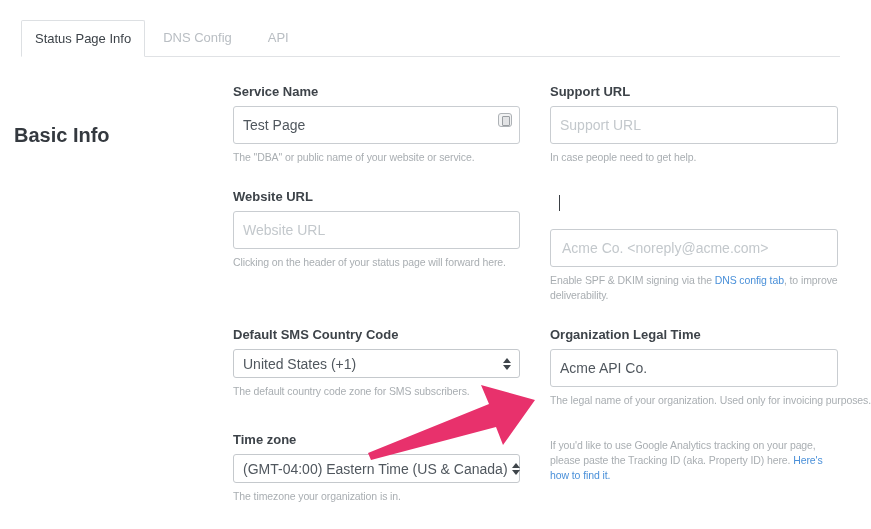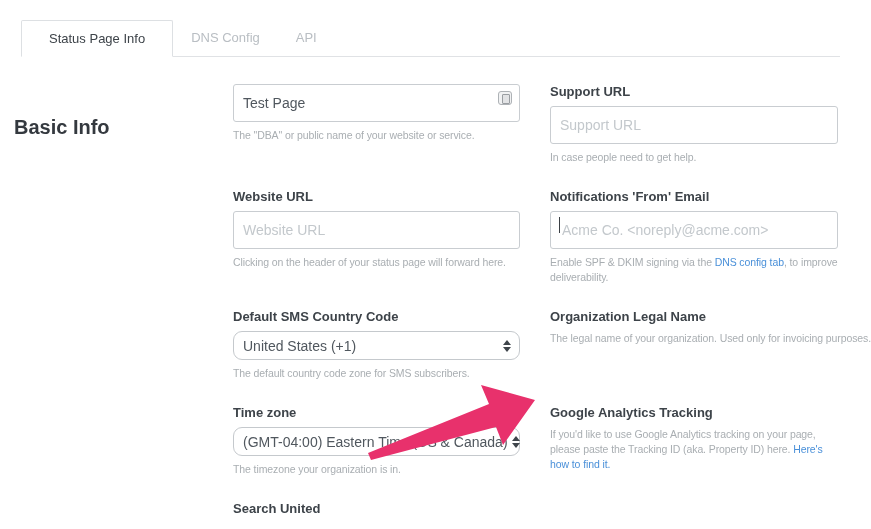--- a/index.html
+++ b/index.html
@@ -23,29 +23,29 @@
     cursor: pointer;
     white-space: nowrap;
   }
   .tab.active {
     background: #fff;
     border: 1px solid #dde0e3;
     border-bottom: 1px solid #fff;
     margin-bottom: -1px;
     border-radius: 2px 2px 0 0;
     color: #3d4349;
-    padding: 0 27px;
+    padding: 0 13px;
   }
 
   
   .content { position: relative; }
   .page-title {
     position: absolute;
     left: 14px;
-    top: 32px;
+    top: 40px;
     font-size: 20px;
     font-weight: bold;
     color: #34393f;
   }
   .form {
     margin: 27px 33px 0 233px;
     display: grid;
     grid-template-columns: 287px 288px;
     column-gap: 30px;
   }
@@ -79,21 +79,21 @@
     color: #a9aeb2;
   }
   .helper.nowrap { white-space: nowrap; }
   .helper a { color: var(--link-color, #4a90d9); text-decoration: none; cursor: pointer; }
 
   
   .select-box {
     width: 100%;
     height: 29px;
     border: 1px solid #c5c9cd;
-    border-radius: 9px;
+    border-radius: 3px;
     background: #fff;
     display: flex;
     align-items: center;
     justify-content: space-between;
     padding: 0 8px 0 9px;
     font-size: 14px;
     color: #50575e;
     cursor: pointer;
     white-space: nowrap;
   }
@@ -157,20 +157,21 @@
     <div class="tab">DNS Config</div>
     <div class="tab">API</div>
   </div>
 
   <div class="content">
     <div class="page-title">Basic Info</div>
 
     <div class="form">
 
       <div class="cell">
+        <span class="field-label">Service Name</span>
         <div class="input-wrap">
           <input class="text-input" type="text" value="Test Page" style="">
           <span class="autofill-icon"></span>
         </div>
         <div class="helper nowrap">The "DBA" or public name of your website or service.</div>
       </div>
 
       <div class="cell">
         <span class="field-label">Support URL</span>
         <div class="input-wrap">
@@ -181,59 +182,60 @@
 
       <div class="cell">
         <span class="field-label">Website URL</span>
         <div class="input-wrap">
           <input class="text-input" type="text" placeholder="Website URL" style="">
         </div>
         <div class="helper nowrap">Clicking on the header of your status page will forward here.</div>
       </div>
 
       <div class="cell">
-        <span class="field-label">Notifications 'From' Email</span>
-        <div class="input-wrap">
-          <input class="text-input" type="text" style="padding-left: 11px;" placeholder="Acme Co. &lt;noreply@acme.com&gt;">
+        <div class="input-wrap">
+          <input class="text-input" type="text" style="padding-left: 11px; margin-top: 40px;" placeholder="Acme Co. &lt;noreply@acme.com&gt;">
           <span class="text-caret"></span>
         </div>
         <div class="helper"><span>Enable SPF &amp; DKIM signing via the </span><a>DNS config tab</a><span>, to improve deliverability.</span></div>
       </div>
 
       <div class="cell">
         <span class="field-label">Default SMS Country Code</span>
         <div class="select-box">
           <span>United States (+1)</span>
           <span class="stepper">
               <span class="up"></span>
               <span class="down"></span>
             </span>
         </div>
         <div class="helper nowrap">The default country code zone for SMS subscribers.</div>
       </div>
 
       <div class="cell">
-        <span class="field-label">Organization Legal Name</span>
+        <span class="field-label">Organization Legal Time</span>
+        <div class="input-wrap">
+          <input class="text-input" type="text" value="Acme API Co." style="">
+        </div>
         <div class="helper nowrap">The legal name of your organization. Used only for invoicing purposes.</div>
       </div>
 
       <div class="cell">
         <span class="field-label">Time zone</span>
         <div class="select-box">
           <span>(GMT-04:00) Eastern Time (US &amp; Canada)</span>
           <span class="stepper">
               <span class="up"></span>
               <span class="down"></span>
             </span>
         </div>
         <div class="helper nowrap">The timezone your organization is in.</div>
       </div>
 
       <div class="cell">
-        <span class="field-label">Google Analytics Tracking</span>
         <div class="helper"><span>If you'd like to use Google Analytics tracking on your page, please paste the Tracking ID (aka. Property ID) here. </span><a>Here's how to find it.</a></div>
       </div>
 
       <div class="cell">
         <span class="field-label">Search United</span>
 
       </div>
       <div class="cell"></div>
 
     </div>

